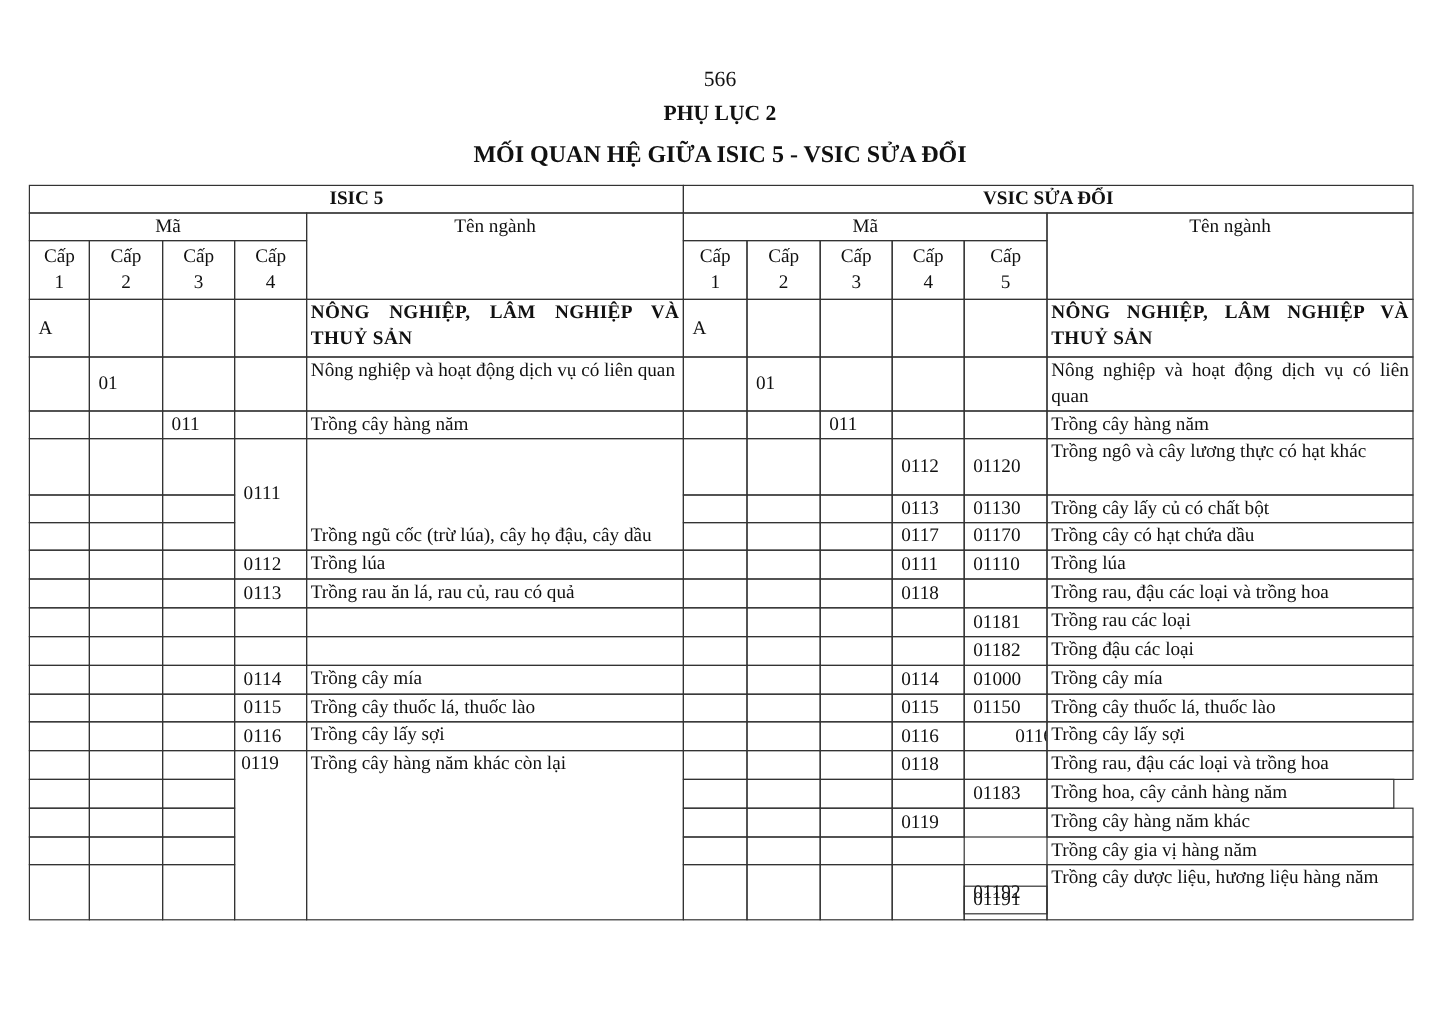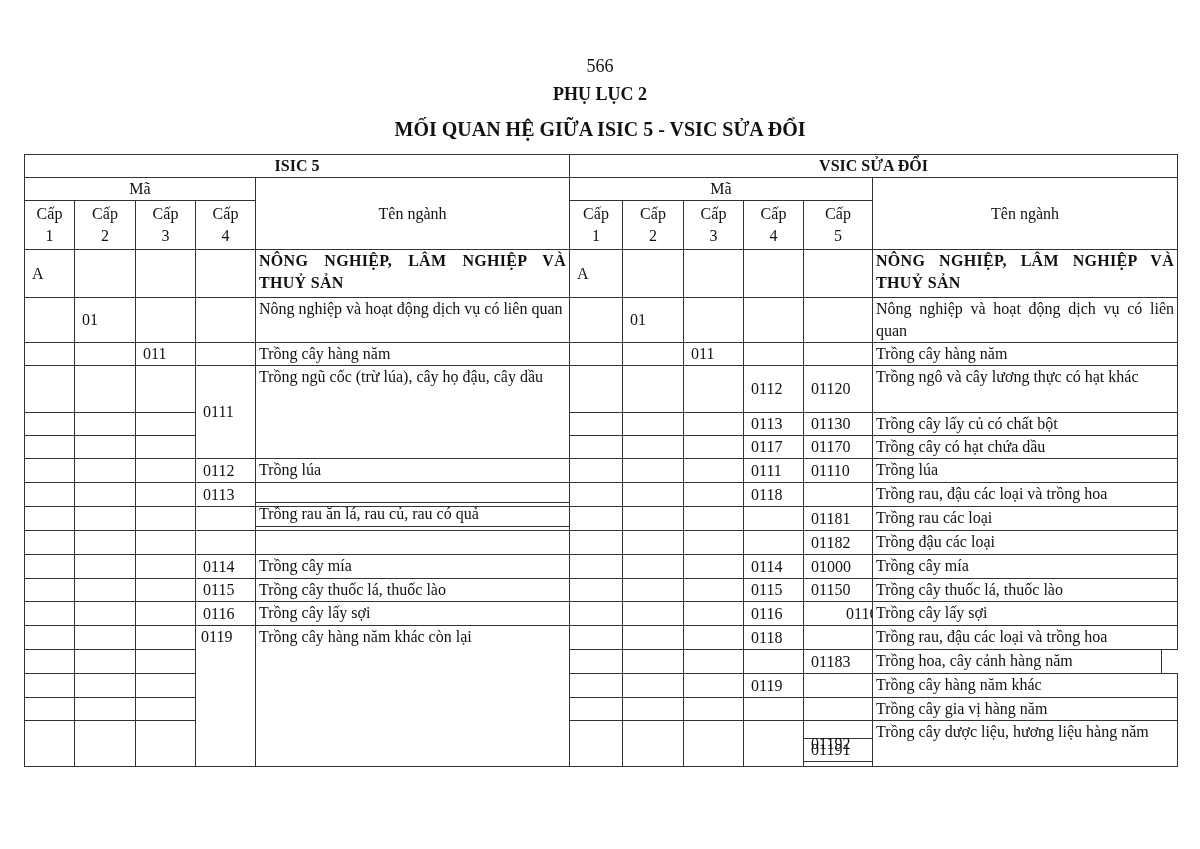--- a/index.html
+++ b/index.html
@@ -4,26 +4,26 @@
 <style>
   html, body { margin: 0; padding: 0; background: #ffffff; }
   body { width: 1200px; height: 849px; position: relative; overflow: hidden;
          font-family: "Liberation Serif", "DejaVu Serif", serif; color: #111; }
   .title { position: absolute; left: 0; width: 1200px; text-align: center; }
   #page-num { top: 56px; font-size: 18px; }
   #appendix { top: 84px; font-size: 18px; font-weight: bold; }
   #doc-title { top: 118px; font-size: 20px; font-weight: bold; }
   .cell { position: absolute; box-sizing: border-box; border: 1px solid #333;
           font-size: 16px; line-height: 22px; overflow: hidden; }
-  .center { display: flex; align-items: center; justify-content: center; text-align: center; }
+  .center { display: flex; justify-content: center; text-align: center; }
   .mid { display: flex; align-items: center; padding-left: 7px; }
   .top { padding-left: 5px; padding-top: 0px; }
   .name { padding: 0 3px; text-align: justify; display: flex; align-items: flex-start; }
   .name span { display: block; width: 100%; text-align: justify; text-align-last: left; }
-  .name.vc { align-items: flex-start; }
+  .name.vc { align-items: flex-end; }
   .bold { font-weight: bold; letter-spacing: 0.3px; }
   .hdr { font-weight: bold; }
 </style>
 </head>
 <body>
 
 <div class="title" id="page-num">566</div>
 <div class="title" id="appendix">PHỤ LỤC 2</div>
 <div class="title" id="doc-title">MỐI QUAN HỆ GIỮA ISIC 5 - VSIC SỬA ĐỔI</div>
 
@@ -162,21 +162,21 @@
     </div>
     <div class="cell mid" style="left: 195px; top: 458px; width: 61px; height: 25px;">
       <span>0112</span>
     </div>
     <div class="cell name" style="left: 255px; top: 458px; width: 315px; height: 25px;">
       <span>Trồng lúa</span>
     </div>
     <div class="cell mid" style="left: 195px; top: 482px; width: 61px; height: 25px;">
       <span>0113</span>
     </div>
-    <div class="cell name" style="left: 255px; top: 482px; width: 315px; height: 25px; margin-top: 20px;">
+    <div class="cell name" style="left: 255px; top: 482px; width: 315px; height: 25px;">
       <span>Trồng rau ăn lá, rau củ, rau có quả</span>
     </div>
     <div class="cell mid" style="left: 195px; top: 506px; width: 61px; height: 25px;"></div>
     <div class="cell name" style="left: 255px; top: 506px; width: 315px; height: 25px;"></div>
     <div class="cell mid" style="left: 195px; top: 530px; width: 61px; height: 25px;"></div>
     <div class="cell name" style="left: 255px; top: 530px; width: 315px; height: 25px;"></div>
     <div class="cell mid" style="left: 195px; top: 554px; width: 61px; height: 25px;">
       <span>0114</span>
     </div>
     <div class="cell name" style="left: 255px; top: 554px; width: 315px; height: 25px;">

